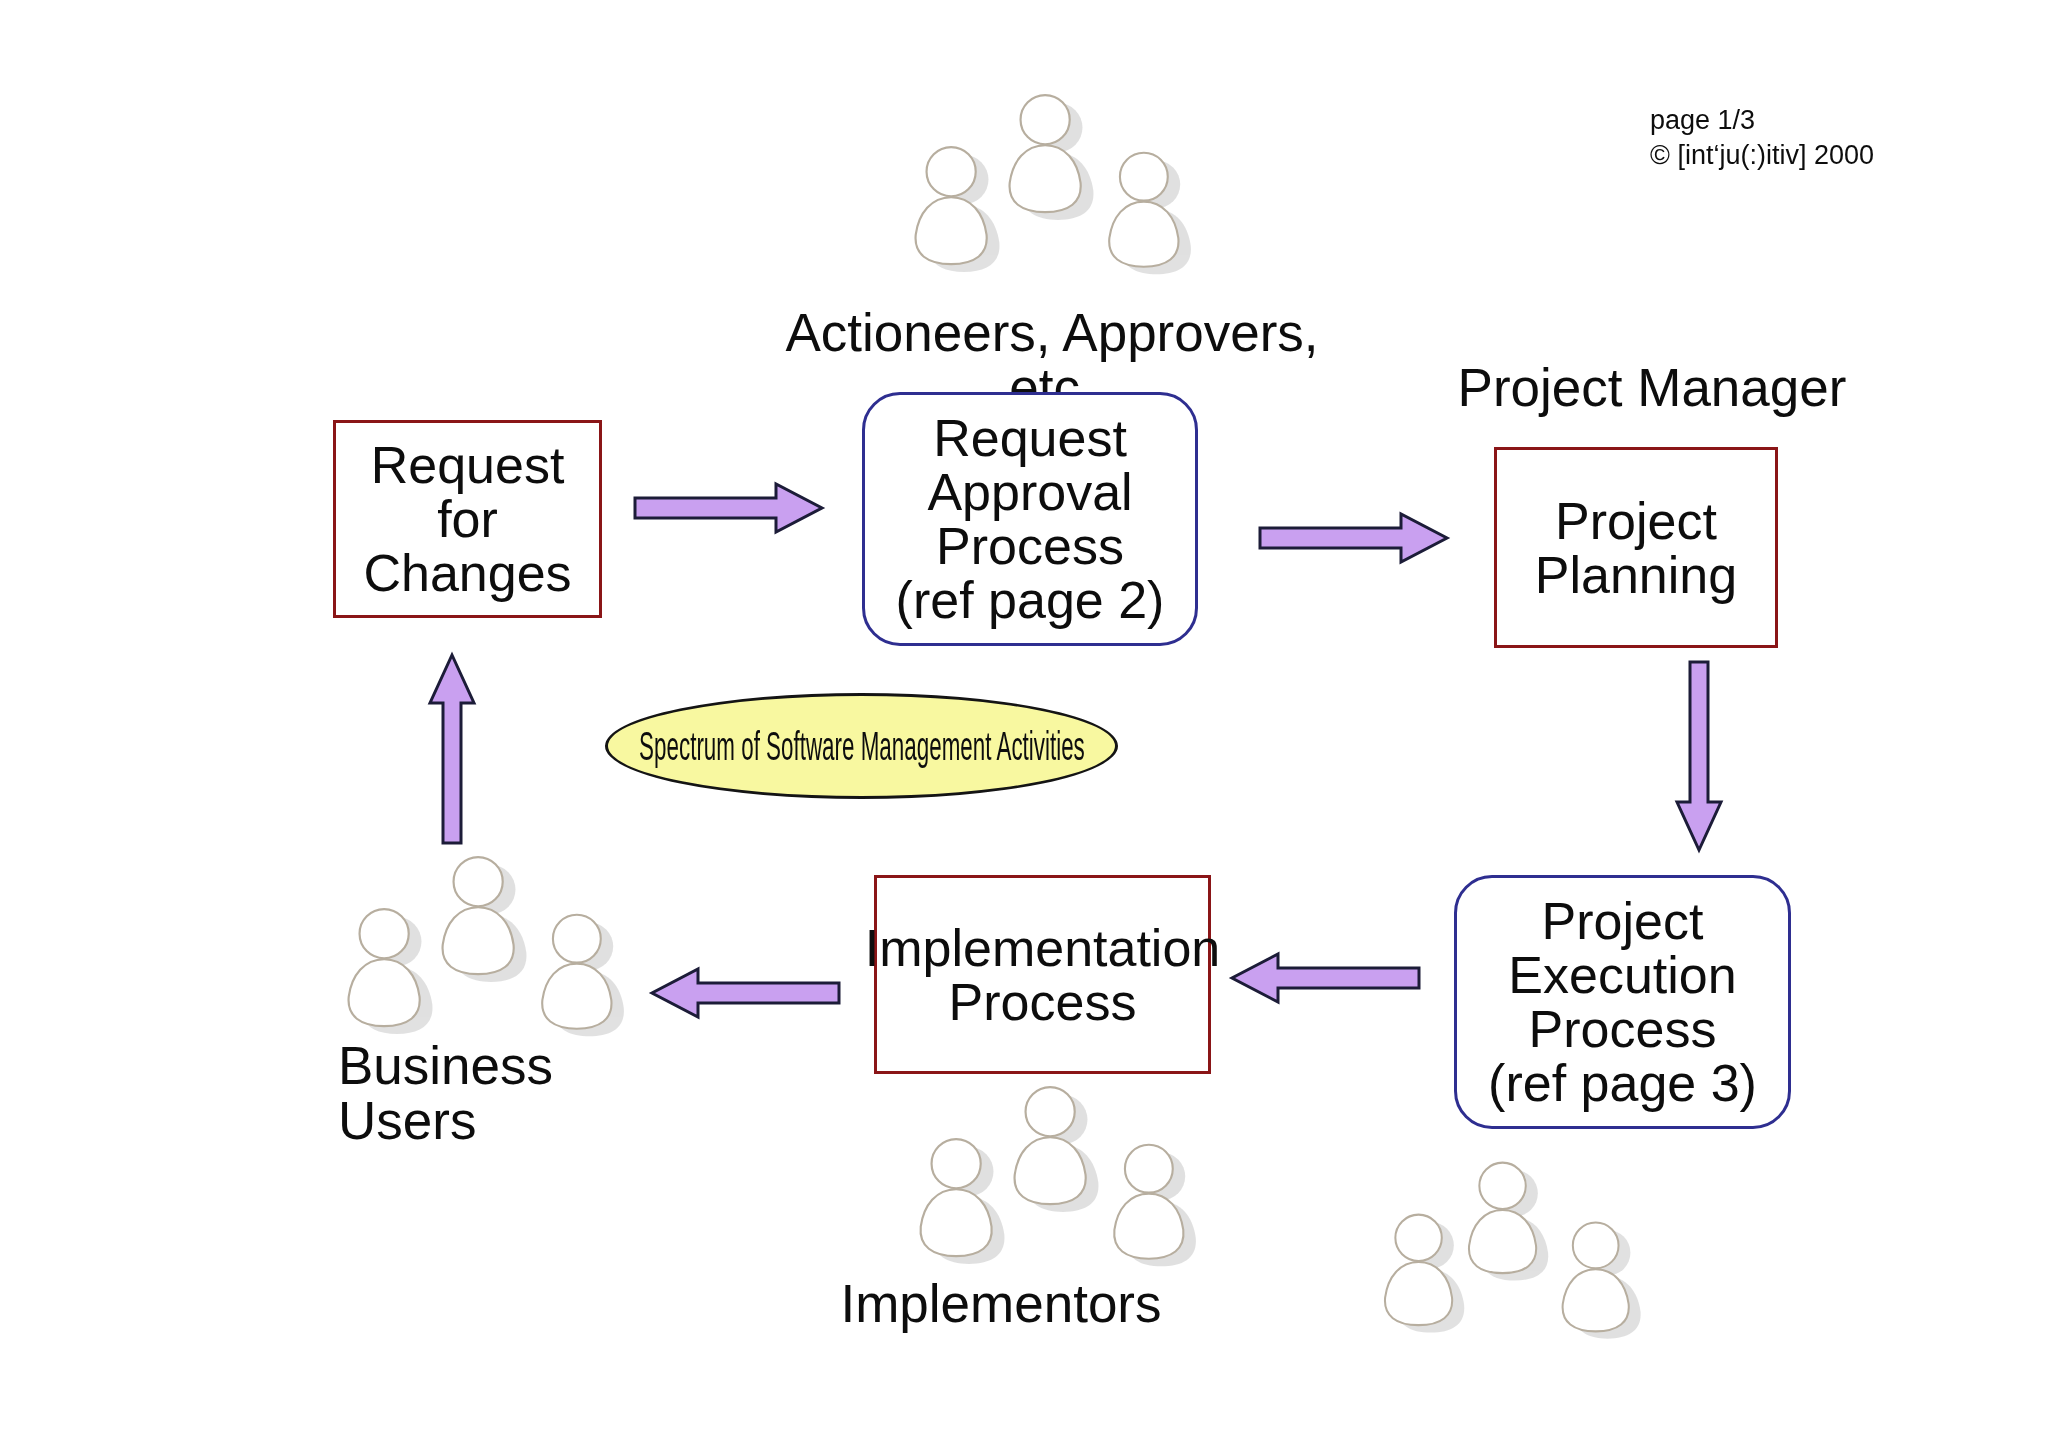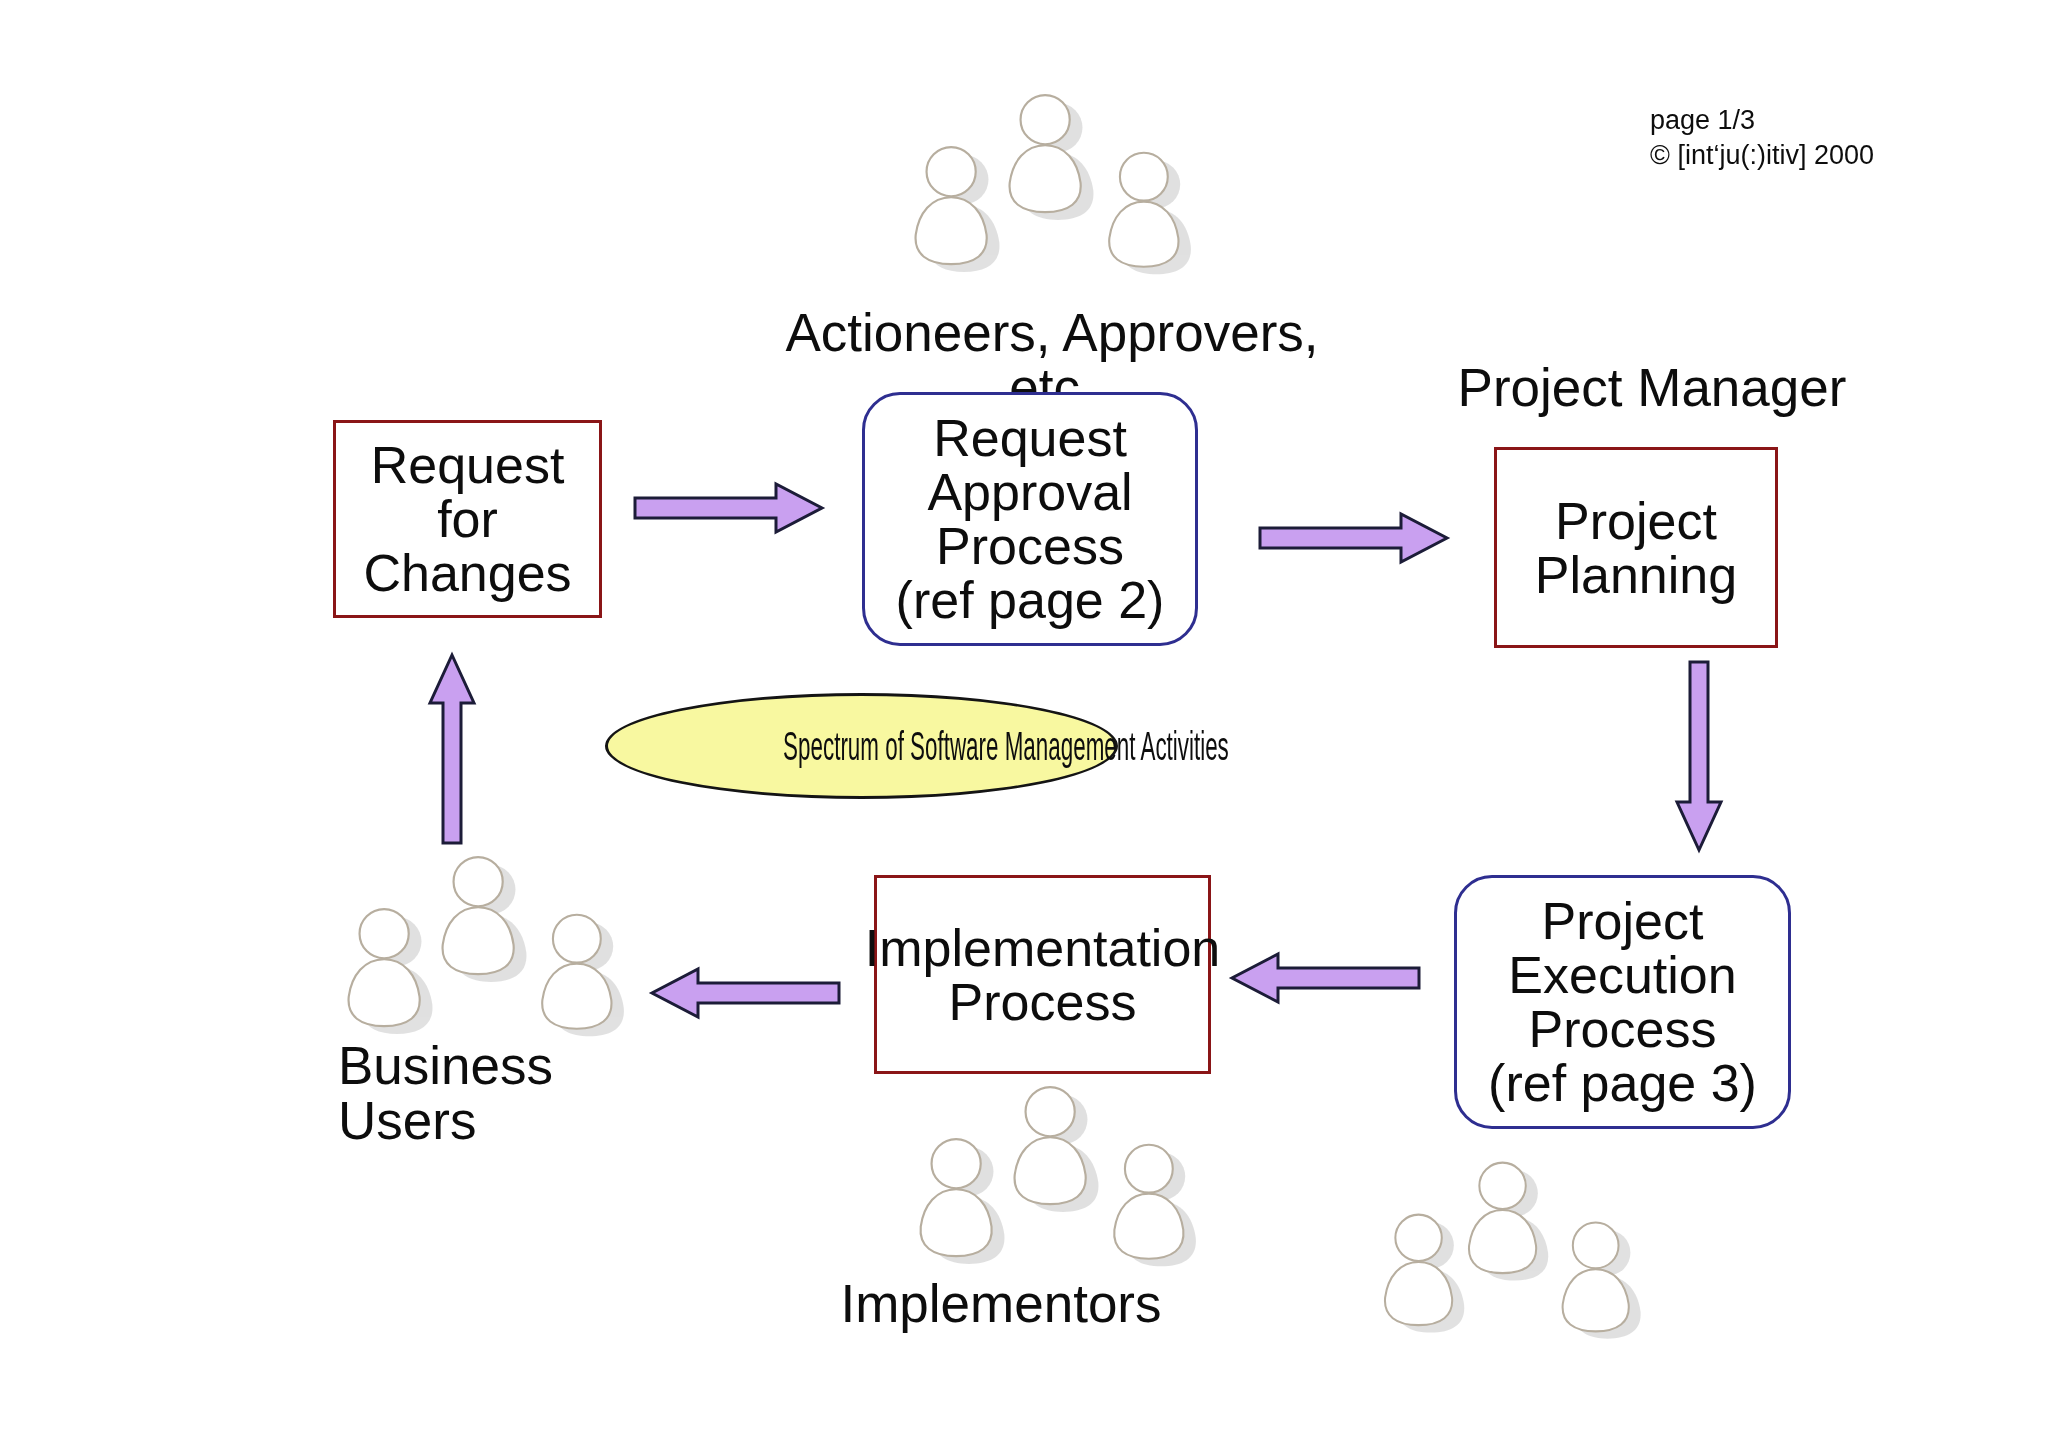--- a/index.html
+++ b/index.html
@@ -21,21 +21,21 @@
   .node{
     position:absolute; display:flex; align-items:center; justify-content:center;
     background:#ffffff; font-size:52px; line-height:54px; text-align:center;
   }
   .box-red{border:3px solid var(--box-red-border);}
   .box-blue{border:3px solid var(--box-blue-border); border-radius:38px;}
   
   .banner{
     position:absolute; left:563px; top:693px; width:507px; height:100px;
     background:var(--ellipse-fill); border:3px solid var(--ellipse-stroke);
-    border-radius:50%; display:flex; align-items:center; 
+    border-radius:50%; display:flex; align-items:center; justify-content:center;
   }
   .banner span{
     font-size:40px; white-space:nowrap; transform:scaleX(0.56); transform-origin:center center;
   }
   
   svg.arrow{position:absolute; overflow:visible;}
   svg.arrow polygon{fill:var(--arrow-fill); stroke:var(--arrow-stroke); stroke-width:3; stroke-linejoin:miter;}
   
   svg.people{position:absolute; overflow:visible;}
   .p-shadow{fill:var(--person-shadow); opacity:.55; stroke:none;}

